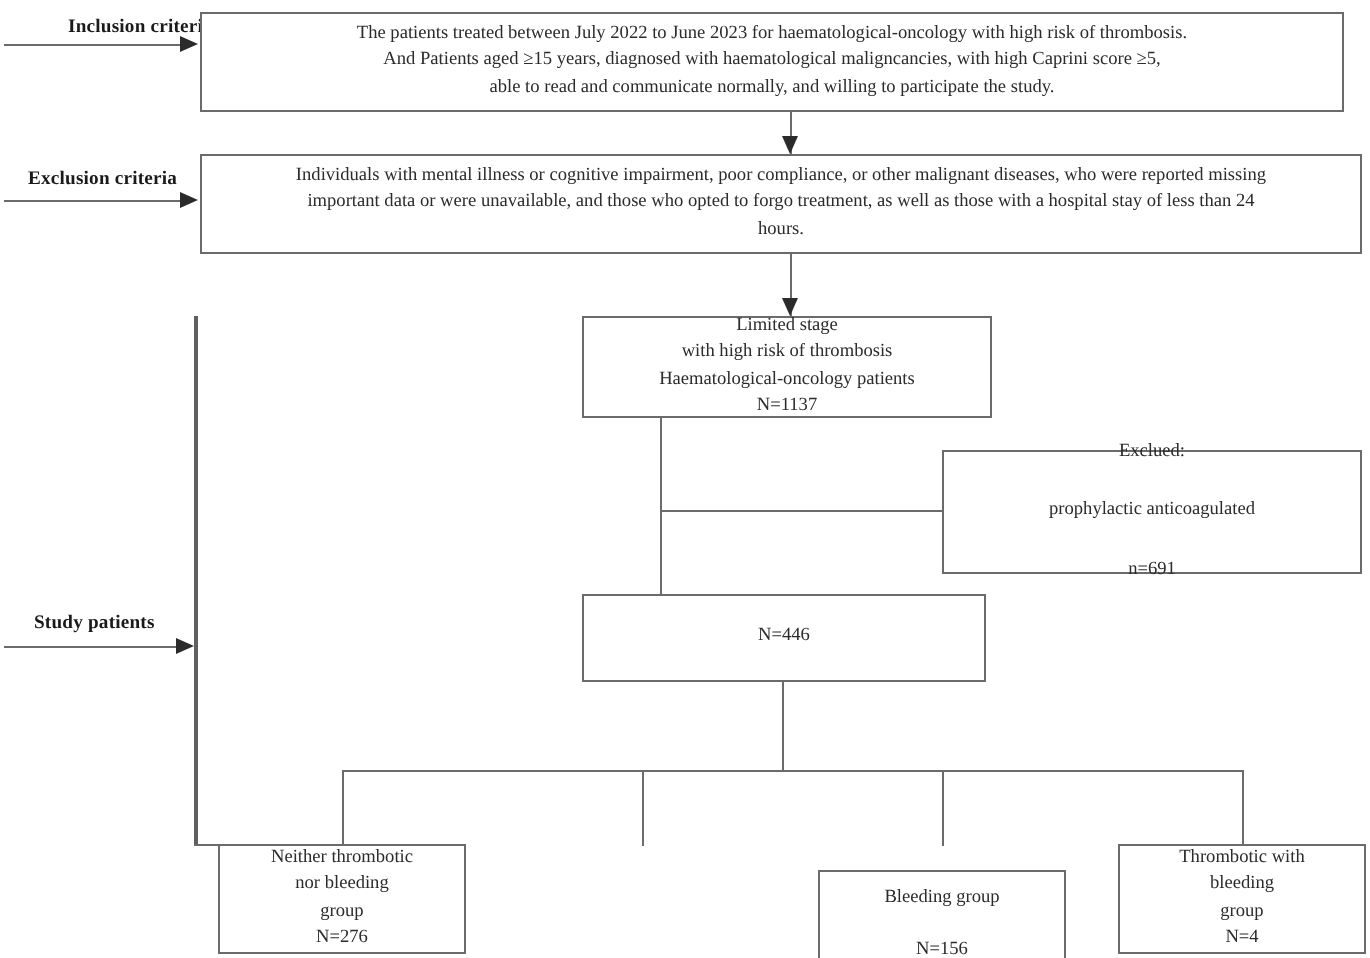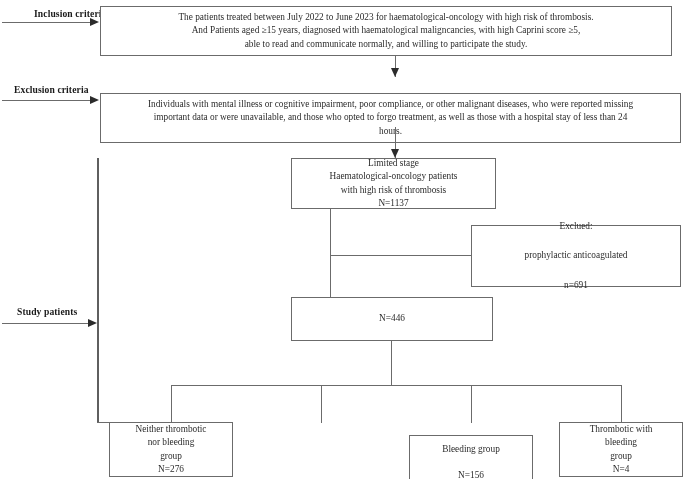--- a/index.html
+++ b/index.html
@@ -91,35 +91,35 @@
 
   <div class="box wrapbox" style="left:100px; top:6px; width:572px; height:50px;">
     <span class="ln">The patients treated between July 2022 to June 2023 for haematological-oncology with high risk of thrombosis.</span>
     <span class="ln">And Patients aged ≥15 years, diagnosed with haematological maligncancies, with high Caprini score ≥5,</span>
     <span class="ln">able to read and communicate normally, and willing to participate the study.</span>
   </div>
 
   <div class="vline" style="left:395px; top:56px; height:21px;"></div>
   <div class="arrow-down" style="left:391px; top:68px;"></div>
 
-  <div class="box wrapbox" style="left:100px; top:77px; width:581px; height:50px;margin-top:16px;">
+  <div class="box wrapbox" style="left:100px; top:77px; width:581px; height:50px;">
     <span class="ln">Individuals with mental illness or cognitive impairment, poor compliance, or other malignant diseases, who were reported missing</span>
     <span class="ln">important data or were unavailable, and those who opted to forgo treatment, as well as those with a hospital stay of less than 24</span>
     <span class="ln">hours.</span>
   </div>
 
   <div class="vline" style="left:395px; top:127px; height:32px;"></div>
   <div class="arrow-down" style="left:391px; top:149px;"></div>
 
   <div class="vline thick" style="left:97px; top:158px; height:264px;"></div>
 
   <div class="box" style="left:291px; top:158px; width:205px; height:51px;">
     <span class="ln">Limited stage</span>
+    <span class="ln">with high risk of thrombosis</span>
     <span class="ln">Haematological-oncology patients</span>
-    <span class="ln">with high risk of thrombosis</span>
     <span class="ln">N=1137</span>
   </div>
 
   <div class="vline" style="left:330px; top:209px; height:88px;"></div>
 
   <div class="hline" style="left:330px; top:255px; width:141px;"></div>
 
   <div class="box" style="left:471px; top:225px; width:210px; height:62px;gap:16px;">
     <span class="ln">Exclued:</span>
     <span class="ln">prophylactic anticoagulated</span>

